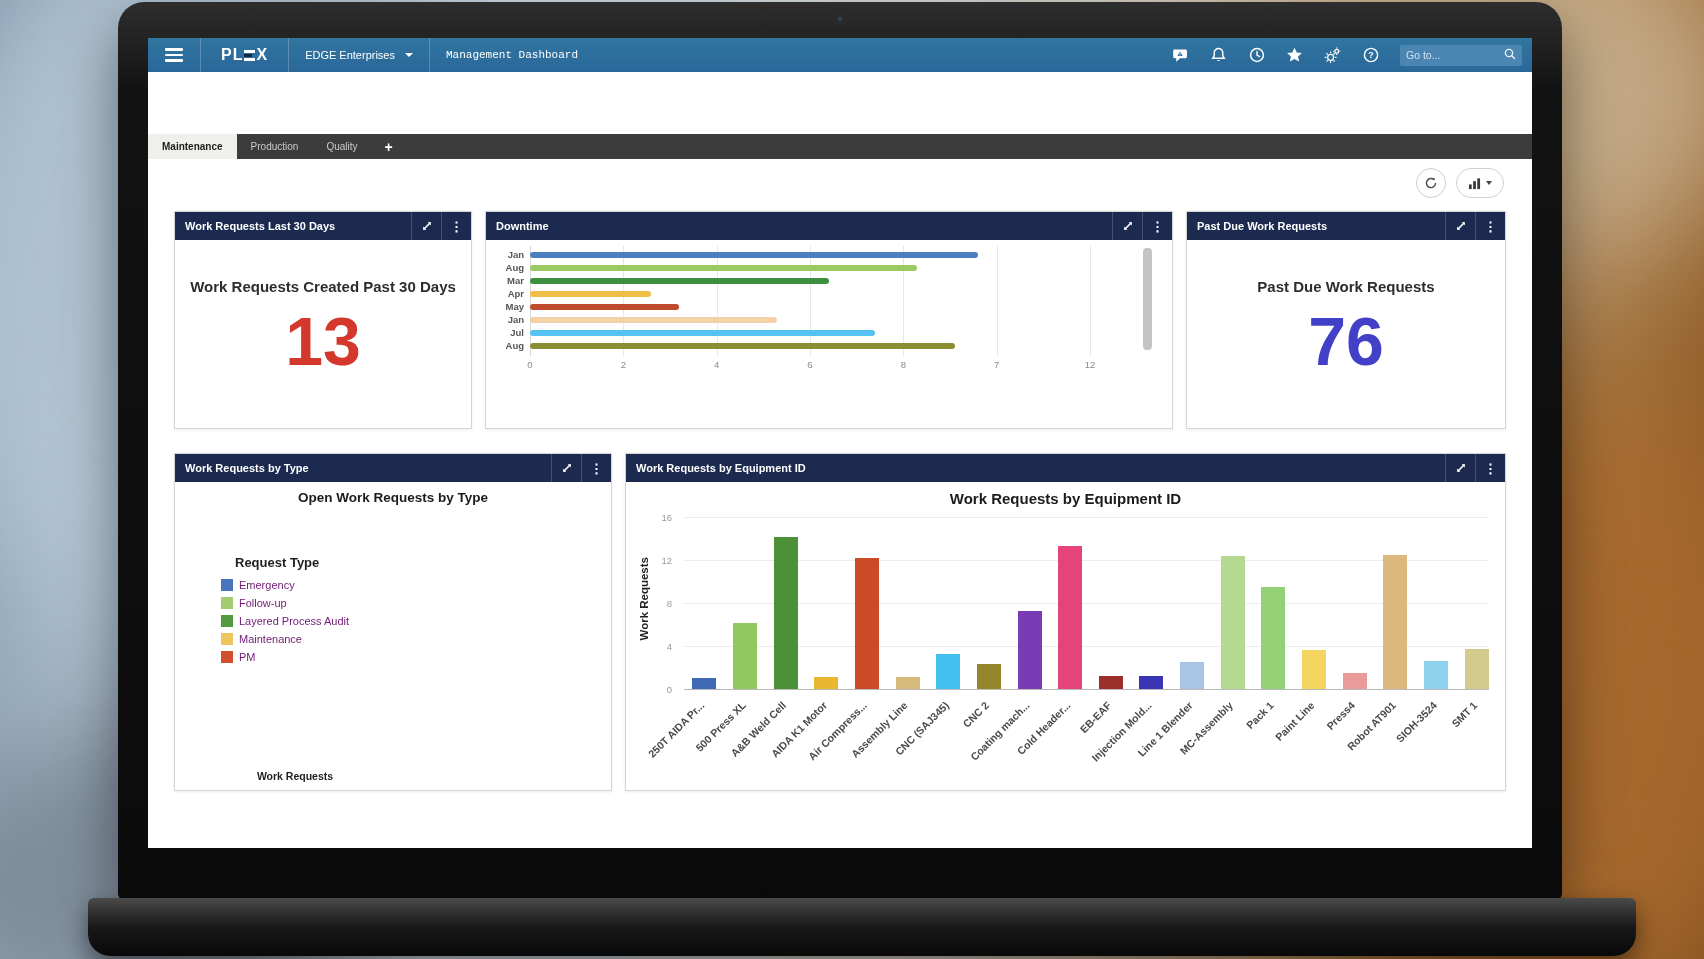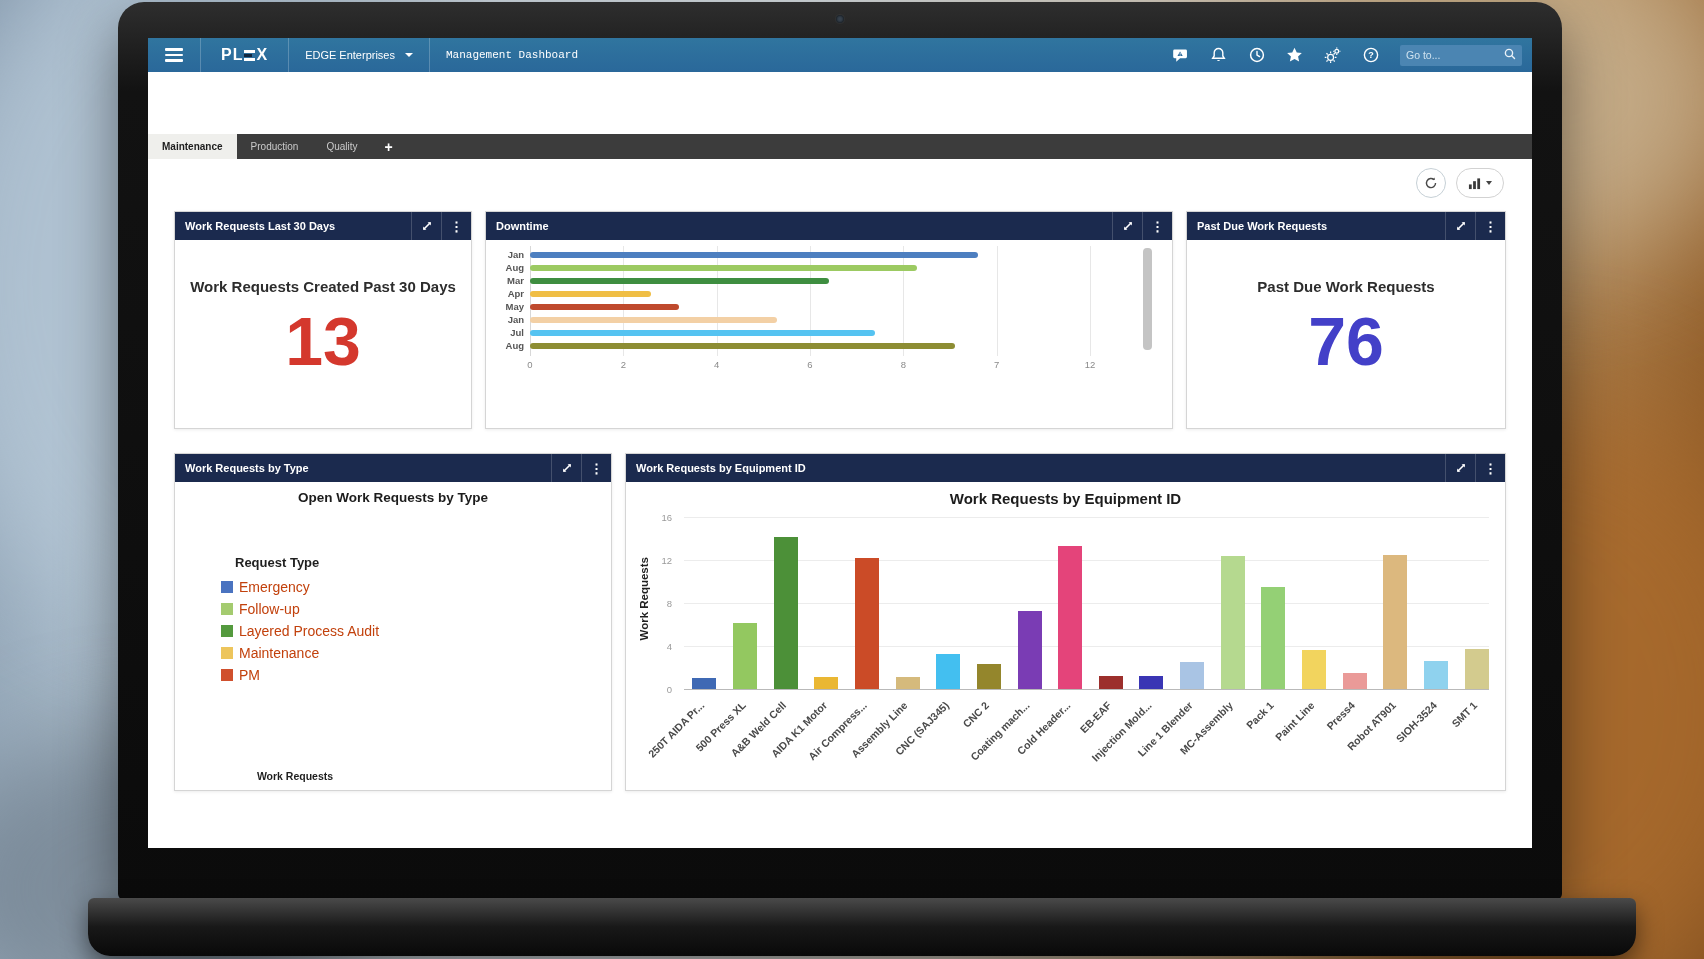--- a/index.html
+++ b/index.html
@@ -86,21 +86,21 @@
   .hbar-wrap { position:relative; height:150px; margin:6px 10px 0; }
   .hx-label { position:absolute; left:0; right:72px; text-align:center; top:128px; font-size:10.5px; font-weight:bold; color:#2d2d2d; }
 
   .donut-flex { display:flex; padding:8px 6px 0 18px; }
   .donut-box { position:relative; width:204px; height:204px; flex:none; }
   .donut-ring { width:100%; height:100%; border-radius:50%; }
   .donut-hole { position:absolute; inset:54px; background:#fff; border-radius:50%; display:flex; align-items:center; justify-content:center; }
   .donut-center { font-size:44px; color:#4c4c4c; }
   .legend { margin-left:28px; margin-top:42px; }
   .legend-title { font-weight:bold; font-size:13px; color:#1f1f1f; margin:0 0 9px 14px; }
-  .legend-item { display:flex; align-items:center; gap:6px; margin-bottom:6px; font-size:14px; color:#c2410c; }
+  .legend-item { display:flex; align-items:center; gap:6px; margin-bottom:6px; font-size:11px; color:#701a75; }
   .legend-item .sw { width:12px; height:12px; flex:none; }
   .donut-caption { position:absolute; left:18px; width:204px; bottom:8px; text-align:center; font-size:10.5px; font-weight:bold; color:#1f1f1f; }
 
   .vbar-wrap { position:relative; height:280px; margin:4px 8px 0; }
   .y-title { position:absolute; left:4px; top:46px; writing-mode:vertical-rl; transform:rotate(180deg);
     font-weight:bold; font-size:11.5px; color:#1f1f1f; }
 </style>
 </head>
 <body>
 

